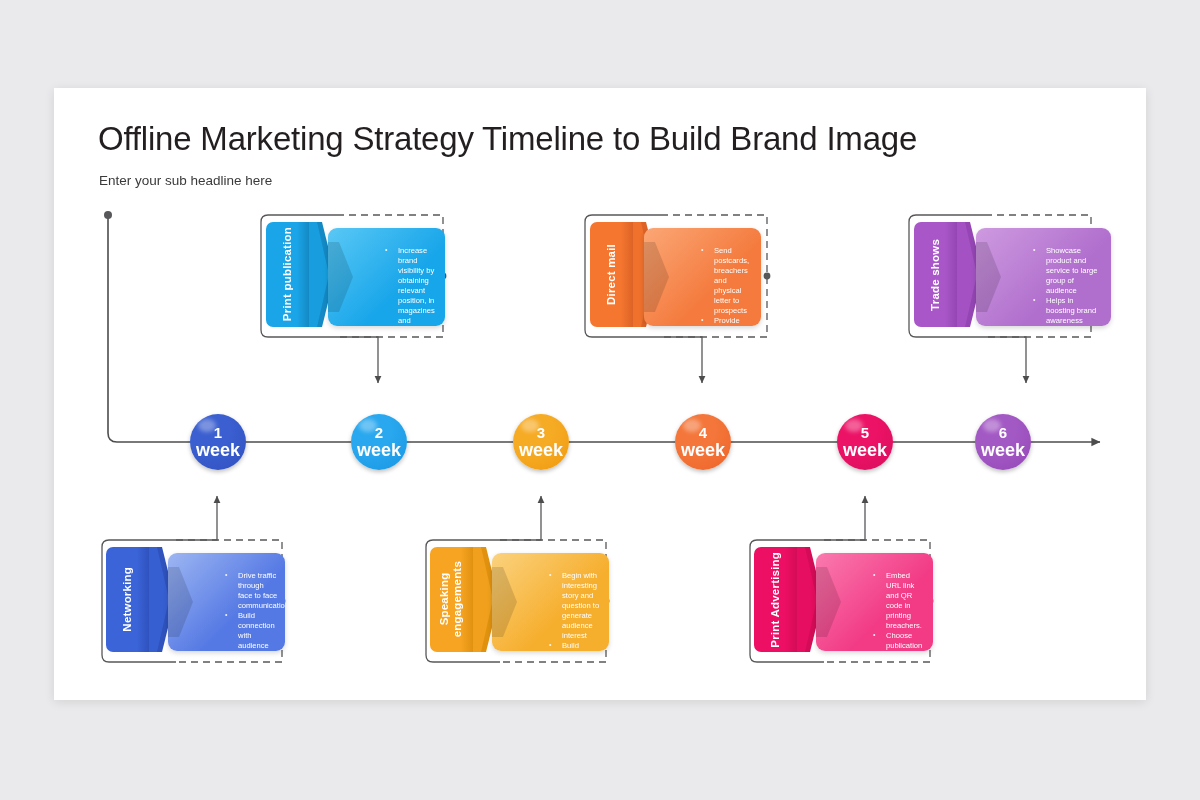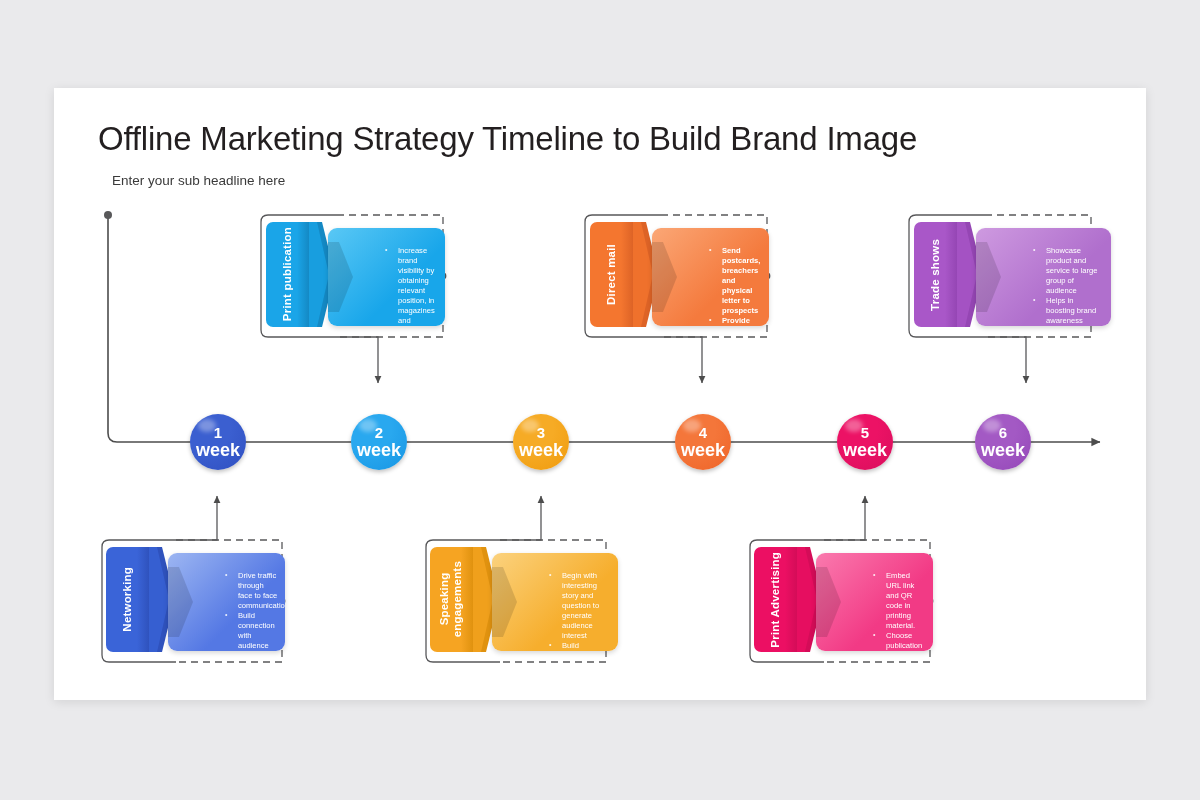--- a/index.html
+++ b/index.html
@@ -12,21 +12,21 @@
   #slide{
     position:absolute;left:54px;top:88px;width:1092px;height:612px;
     background:#ffffff;
     box-shadow:0 2px 10px rgba(0,0,0,0.10);
   }
   #title{
     position:absolute;left:44px;top:32px;
     font-size:33px;color:#231f20;letter-spacing:-0.2px;white-space:nowrap;
   }
   #subtitle{
-    position:absolute;left:58px;top:85px;
+    position:absolute;left:45px;top:85px;
     font-size:13.5px;color:#3a3a3a;text-align:right;
   }
 
   
   #wires{position:absolute;left:0;top:0;width:1092px;height:612px;pointer-events:none;}
 
   
   .node{
     position:absolute;width:56px;height:56px;border-radius:50%;
     display:flex;flex-direction:column;align-items:center;justify-content:center;
@@ -195,21 +195,21 @@
         </div>
       </div>
       <div class="module" style="left: 536px; top: 134px; width: 190px; height: 110px;">
         <div class="tab" style="background: linear-gradient(to right, rgb(244, 118, 47) 0%, rgb(244, 118, 47) 72%, rgb(221, 99, 38) 100%);">
           <span class="tlabel">Direct mail</span>
         </div>
         <svg class="wedge" viewBox="0 0 26 105">
           <polygon points="0,0 13,0 26,52.5 13,105 0,105" fill="#dd6326"></polygon>
           <polygon points="0,0 8,0 20,52.5 8,105 0,105" fill="#f4762f" opacity="0.75"></polygon>
         </svg>
-        <div class="card" style="left: 62px; background: linear-gradient(135deg, rgb(251, 167, 118) 0%, rgb(244, 122, 61) 62%, rgb(244, 122, 61) 100%); font-weight: bold;">
+        <div class="card" style="left: 54px; background: linear-gradient(135deg, rgb(251, 167, 118) 0%, rgb(244, 122, 61) 62%, rgb(244, 122, 61) 100%);">
           <svg class="inner-wedge" viewBox="0 0 28 70">
             <polygon points="0,0 14,0 28,35 14,70 0,70" fill="rgba(0,0,0,0.13)"></polygon>
           </svg>
           <ul class="bullets">
             <li>Send postcards, breachers and physical letter to prospects</li>
             <li>Provide personalized touch with brands</li>
           </ul>
         </div>
       </div>
       <div class="module" style="left: 860px; top: 134px; width: 190px; height: 110px;">
@@ -250,21 +250,21 @@
       </div>
       <div class="module" style="left: 376px; top: 459px; width: 190px; height: 110px;">
         <div class="tab" style="background: linear-gradient(to right, rgb(246, 164, 34) 0%, rgb(246, 164, 34) 72%, rgb(224, 146, 15) 100%);">
           <span class="tlabel">Speaking
 engagements</span>
         </div>
         <svg class="wedge" viewBox="0 0 26 105">
           <polygon points="0,0 13,0 26,52.5 13,105 0,105" fill="#e0920f"></polygon>
           <polygon points="0,0 8,0 20,52.5 8,105 0,105" fill="#f6a422" opacity="0.75"></polygon>
         </svg>
-        <div class="card" style="left: 62px; background: linear-gradient(135deg, rgb(251, 210, 126) 0%, rgb(246, 174, 45) 62%, rgb(246, 174, 45) 100%); padding-left: 9px;">
+        <div class="card" style="left: 62px; background: linear-gradient(135deg, rgb(251, 210, 126) 0%, rgb(246, 174, 45) 62%, rgb(246, 174, 45) 100%);">
           <svg class="inner-wedge" viewBox="0 0 28 70">
             <polygon points="0,0 14,0 28,35 14,70 0,70" fill="rgba(0,0,0,0.13)"></polygon>
           </svg>
           <ul class="bullets">
             <li>Begin with interesting story and question to generate audience interest</li>
             <li>Build credibility by establishing effective leadership</li>
           </ul>
         </div>
       </div>
       <div class="module" style="left: 700px; top: 459px; width: 190px; height: 110px;">
@@ -273,20 +273,20 @@
         </div>
         <svg class="wedge" viewBox="0 0 26 105">
           <polygon points="0,0 13,0 26,52.5 13,105 0,105" fill="#d40c58"></polygon>
           <polygon points="0,0 8,0 20,52.5 8,105 0,105" fill="#ec0f63" opacity="0.75"></polygon>
         </svg>
         <div class="card" style="left: 62px; background: linear-gradient(135deg, rgb(250, 122, 174) 0%, rgb(242, 58, 133) 62%, rgb(242, 58, 133) 100%);">
           <svg class="inner-wedge" viewBox="0 0 28 70">
             <polygon points="0,0 14,0 28,35 14,70 0,70" fill="rgba(0,0,0,0.13)"></polygon>
           </svg>
           <ul class="bullets">
-            <li>Embed URL link and QR code in printing material.</li>
+            <li>Embed URL link and QR code in printing breachers.</li>
             <li>Choose publication that match with audience profile</li>
           </ul>
         </div>
       </div>
     </div>
 
 </div>
 
 </body></html>

